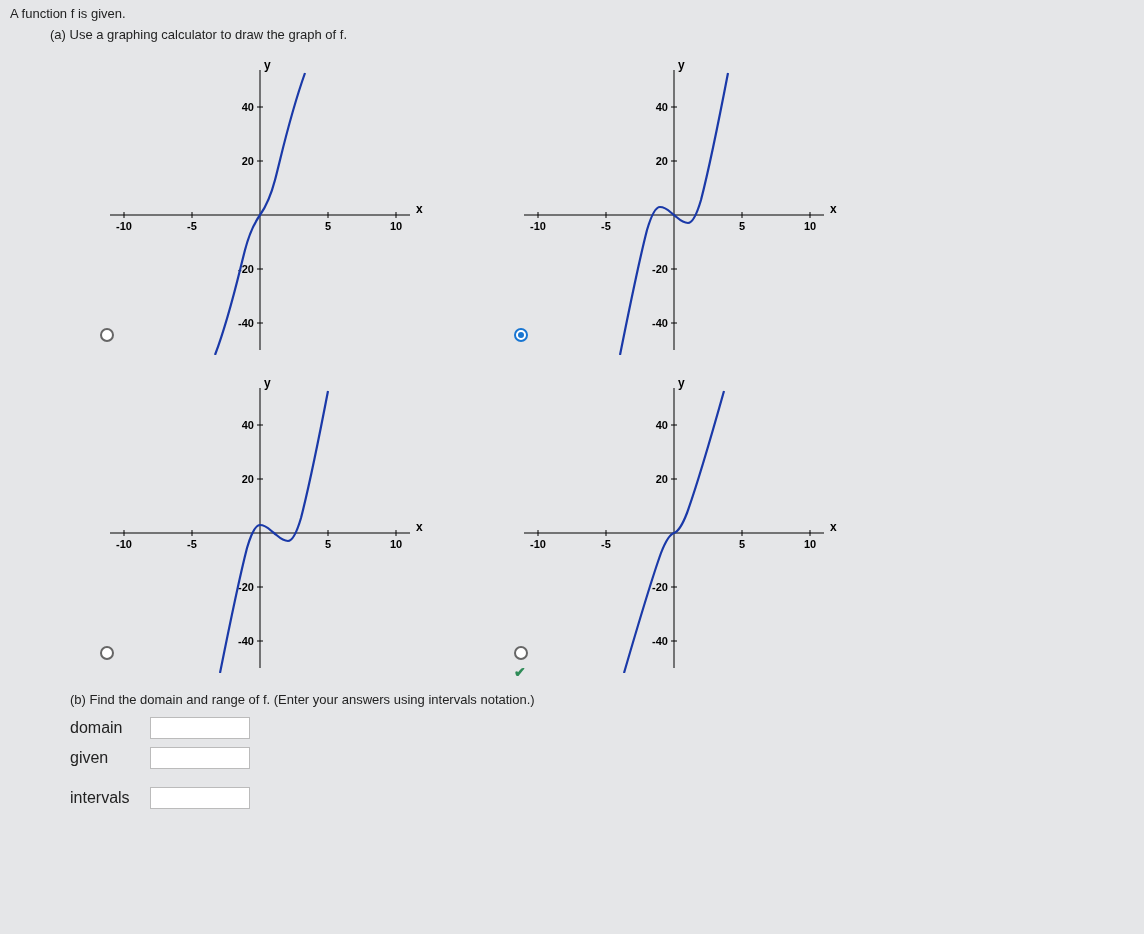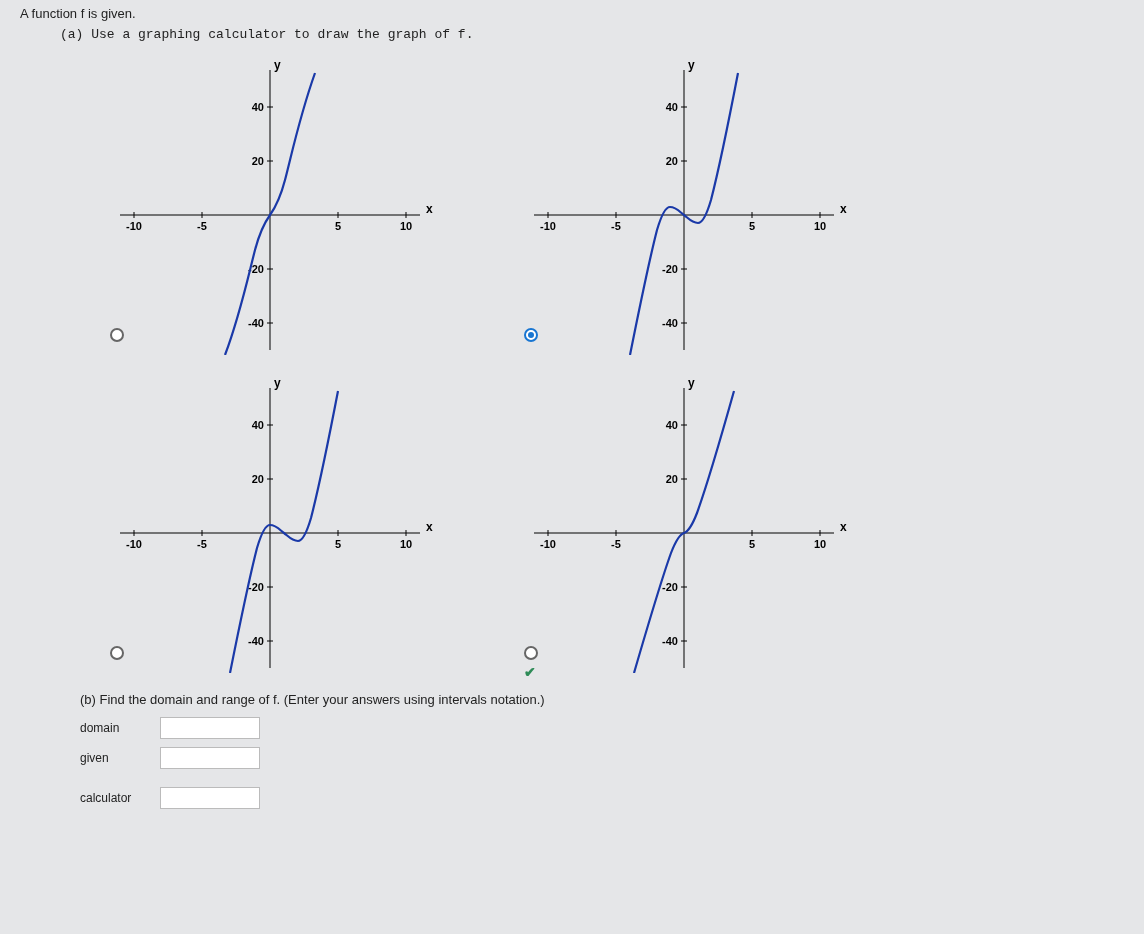--- a/index.html
+++ b/index.html
@@ -6,24 +6,24 @@
     body {
       font-family: Arial, Helvetica, sans-serif;
       background:#e5e6e8;
       color:#222;
       width:1144px;
       height:934px;
       overflow:hidden;
       font-size:13px;
       position:relative;
     }
-    .page { padding: 6px 10px 0 20px; }
+    .page { padding: 6px 10px 0 10px; }
     .prompt { margin-bottom:4px; }
     .indent-1 { padding-left:40px; margin-top:4px; }
-    .indent-2 { padding-left:40px; margin-top:6px;font-family:Liberation Mono, monospace; }
+    .indent-2 { padding-left:40px; margin-top:6px; }
     .equation { font-style:italic; }
     sup { font-size:0.7em; }
 
     .graph-grid {
       display:grid;
       grid-template-columns: 1fr 1fr;
       grid-template-rows: 1fr 1fr;
       width: 820px;
       margin-left:70px;
       margin-top:8px;
@@ -68,21 +68,21 @@
     .axis { stroke:#000; stroke-width:1; }
     .tick { stroke:#000; stroke-width:1; }
     .tlabel { font-size:11px; fill:#000; font-weight:bold; text-anchor:middle; }
     .rlabel { font-size:11px; fill:#000; font-weight:bold; text-anchor:end; }
     .axislabel { font-size:12px; fill:#000; font-weight:bold; }
     .curve { stroke:#1a39a8; stroke-width:2.2; fill:none; }
 
     .part-b { margin-top:14px; padding-left:60px; }
     .q-line { margin-bottom:10px; }
     .field-row { display:flex; align-items:center; margin:8px 0; }
-    .field-label { width:80px; font-size:12px; }
+    .field-label { width:80px; font-size:16px; }
     .field-input {
       width:100px; height:22px;
       background:#fff;
       border:1px solid #bbb;
     }
     .part-c { margin-top:18px; padding-left:60px; }
   </style>
 </head>
 <body>
 
@@ -288,17 +288,17 @@
       <input class="field-input" type="text" style="">
     </div>
     <div class="field-row">
       <div class="field-label">given</div>
       <input class="field-input" type="text" style="">
     </div>
   </div>
 
   <div class="part-c">
     <div class="field-row">
-      <div class="field-label">calculator</div>
+      <div class="field-label">intervals</div>
       <input class="field-input" type="text" style="">
     </div>
   </div>
 </div>
 
 </body></html>

